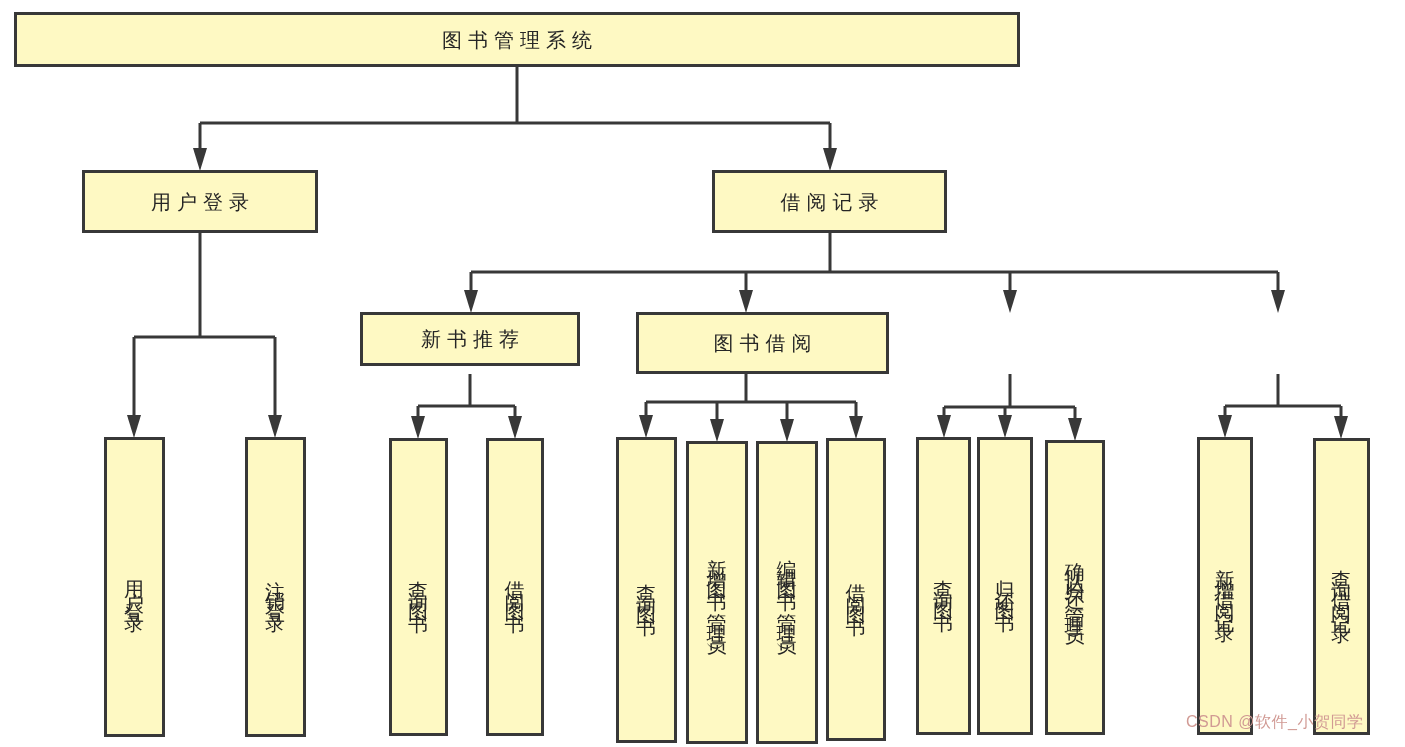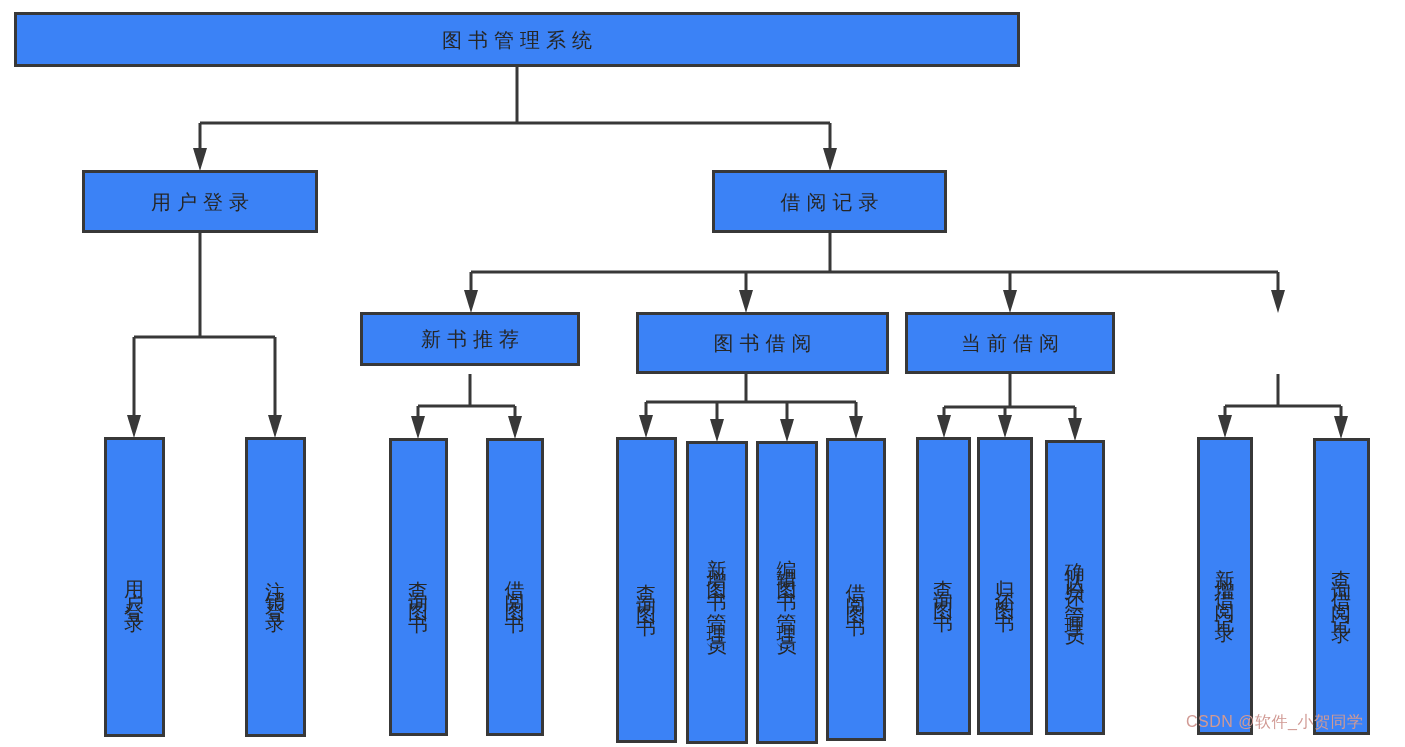--- a/index.html
+++ b/index.html
@@ -26,21 +26,21 @@
     stroke-width: 3;
     fill: none;
   }
   .connector polygon {
     fill: var(--line-color, #383838);
     stroke: none;
   }
   .node {
     position: absolute;
     box-sizing: border-box;
-    background: #3b82f6;
+    background: #fef9c3;
     border: 3px solid var(--line-color, #383838);
     display: flex;
     align-items: center;
     justify-content: center;
     color: var(--text-color, #262626);
     line-height: 1;
     text-align: right;
   }
   .node.h {
     font-size: 20px;
@@ -113,21 +113,20 @@
         <polygon points="1218,415 1232,415 1225,438"></polygon>
         <polygon points="1334,416 1348,416 1341,439"></polygon>
       </g>
     </svg>
   <div class="watermark">CSDN @软件_小贺同学</div>
 <div class="node h" style="left: 14px; top: 12px; width: 1006px; height: 55px;">图书管理系统</div>
     <div class="node h" style="left: 82px; top: 170px; width: 236px; height: 63px;">用户登录</div>
     <div class="node h" style="left: 712px; top: 170px; width: 235px; height: 63px;">借阅记录</div>
     <div class="node h" style="left: 360px; top: 312px; width: 220px; height: 54px;">新书推荐</div>
     <div class="node h" style="left: 636px; top: 312px; width: 253px; height: 62px;">图书借阅</div>
-    <div class="node h" style="left: 905px; top: 312px; width: 210px; height: 62px;">当前借阅</div>
     <div class="node v" style="left: 104px; top: 437px; width: 61px; height: 300px;">用户登录</div>
     <div class="node v" style="left: 245px; top: 437px; width: 61px; height: 300px;">注销登录</div>
     <div class="node v" style="left: 389px; top: 438px; width: 59px; height: 298px;">查询图书</div>
     <div class="node v" style="left: 486px; top: 438px; width: 58px; height: 298px;">借阅图书</div>
     <div class="node v" style="left: 616px; top: 437px; width: 61px; height: 306px;">查询图书</div>
     <div class="node v" style="left: 686px; top: 441px; width: 62px; height: 303px;">新增图书（管理员）</div>
     <div class="node v" style="left: 756px; top: 441px; width: 62px; height: 303px;">编辑图书（管理员）</div>
     <div class="node v" style="left: 826px; top: 438px; width: 60px; height: 303px;">借阅图书</div>
     <div class="node v" style="left: 916px; top: 437px; width: 55px; height: 298px;">查询图书</div>
     <div class="node v" style="left: 977px; top: 437px; width: 56px; height: 298px;">归还图书</div>

